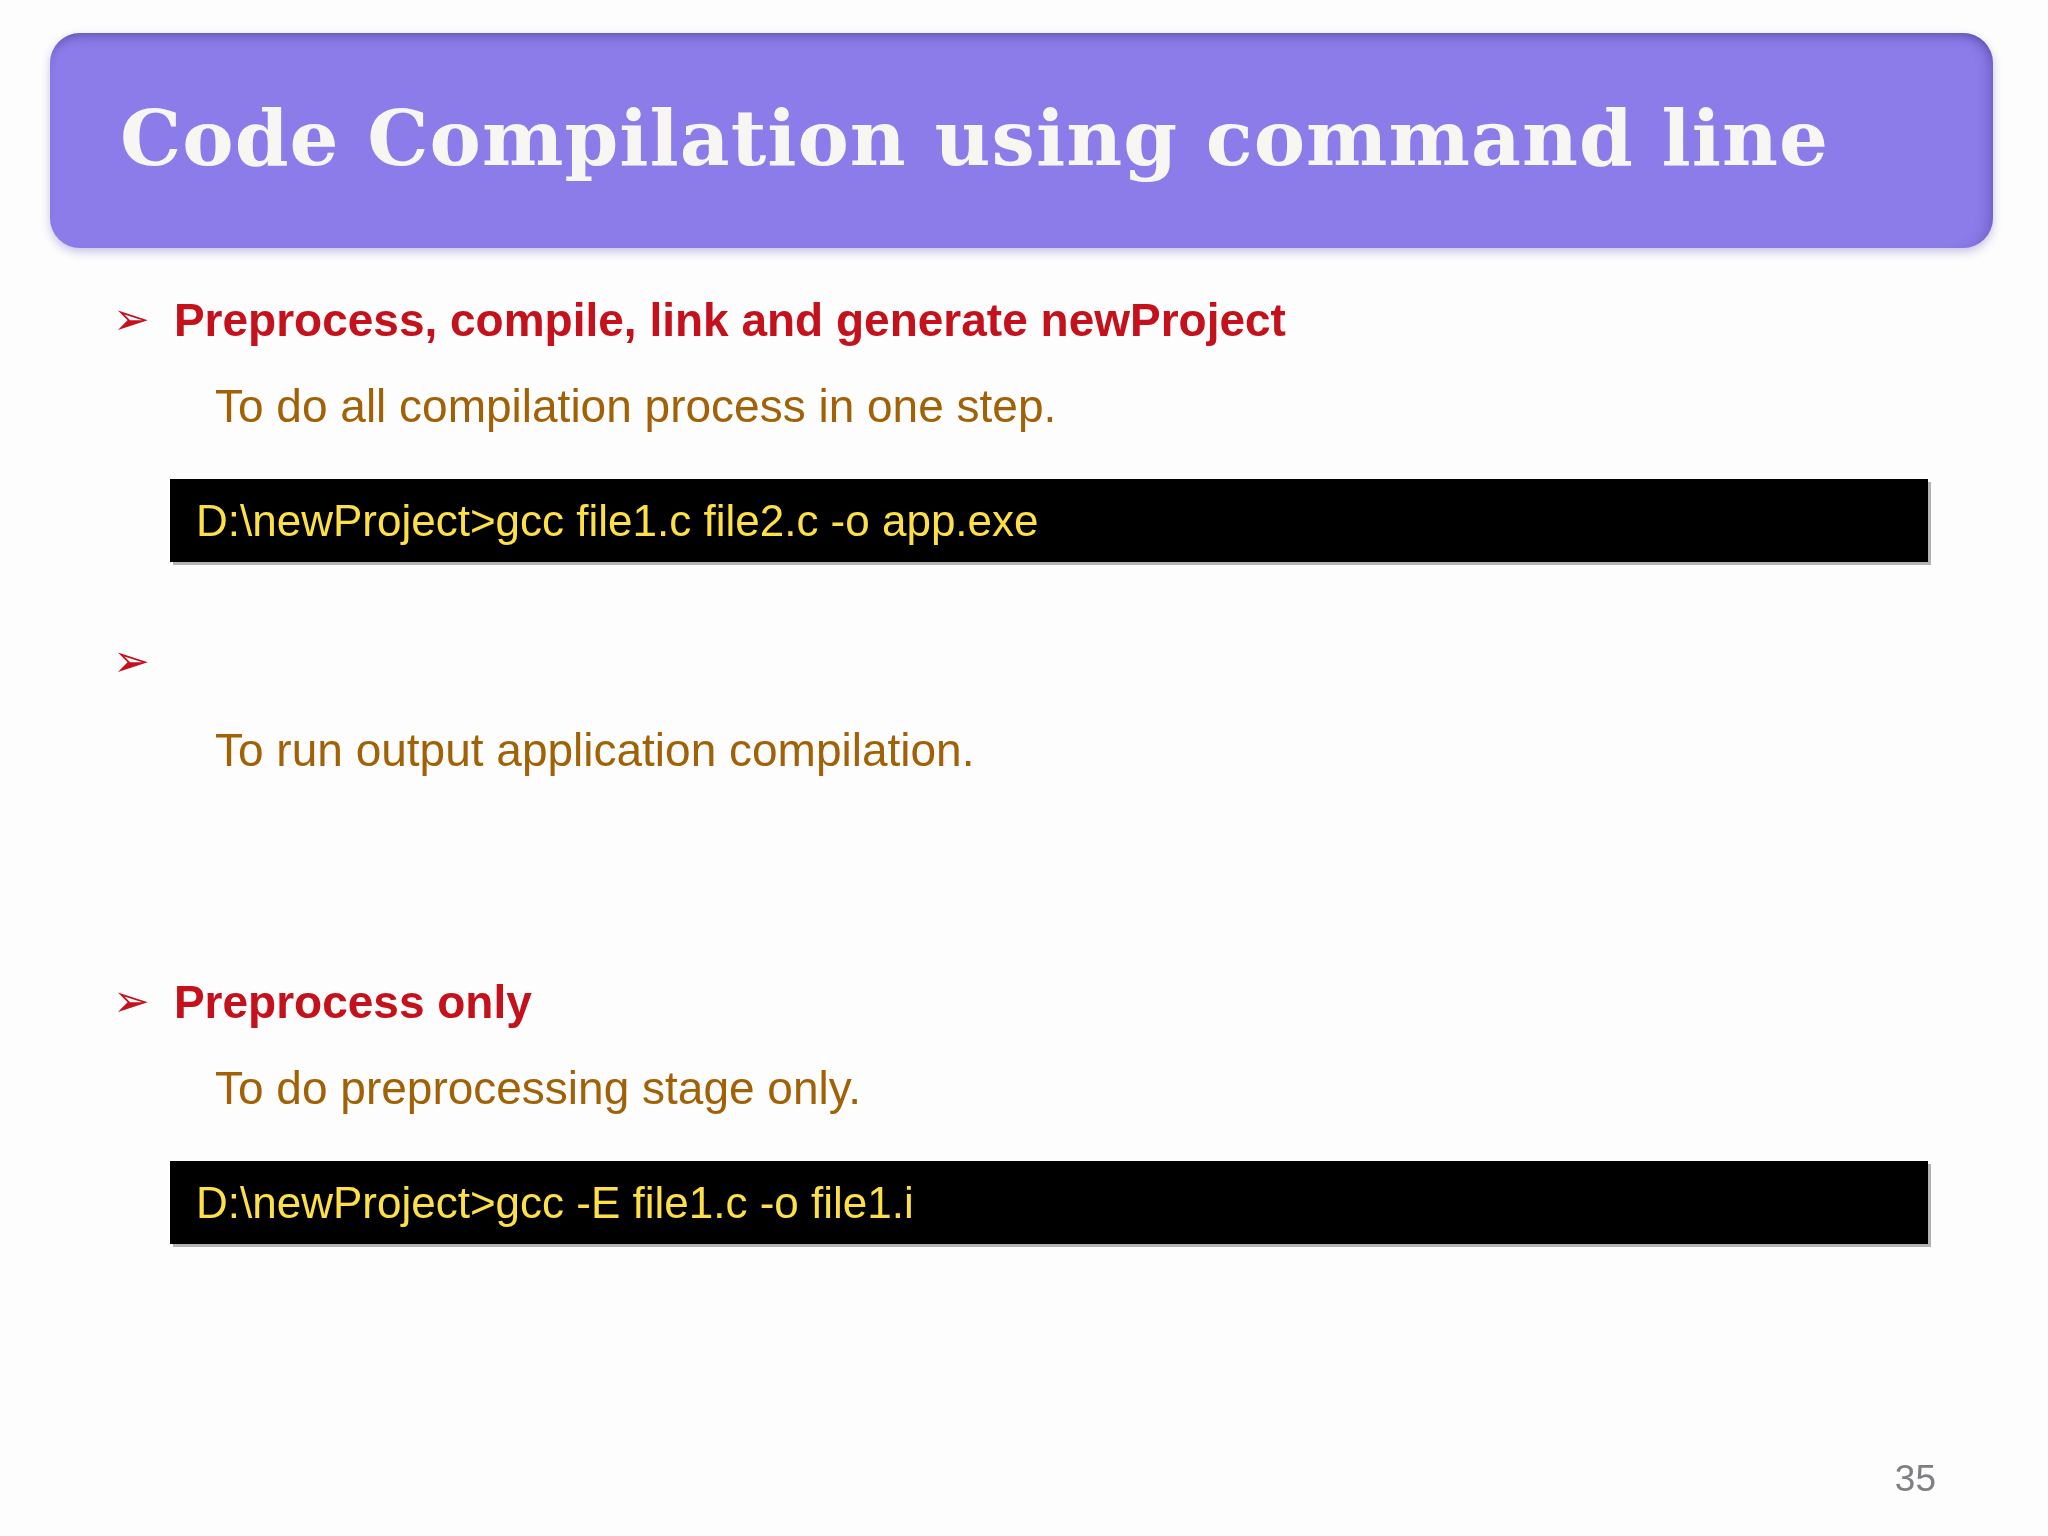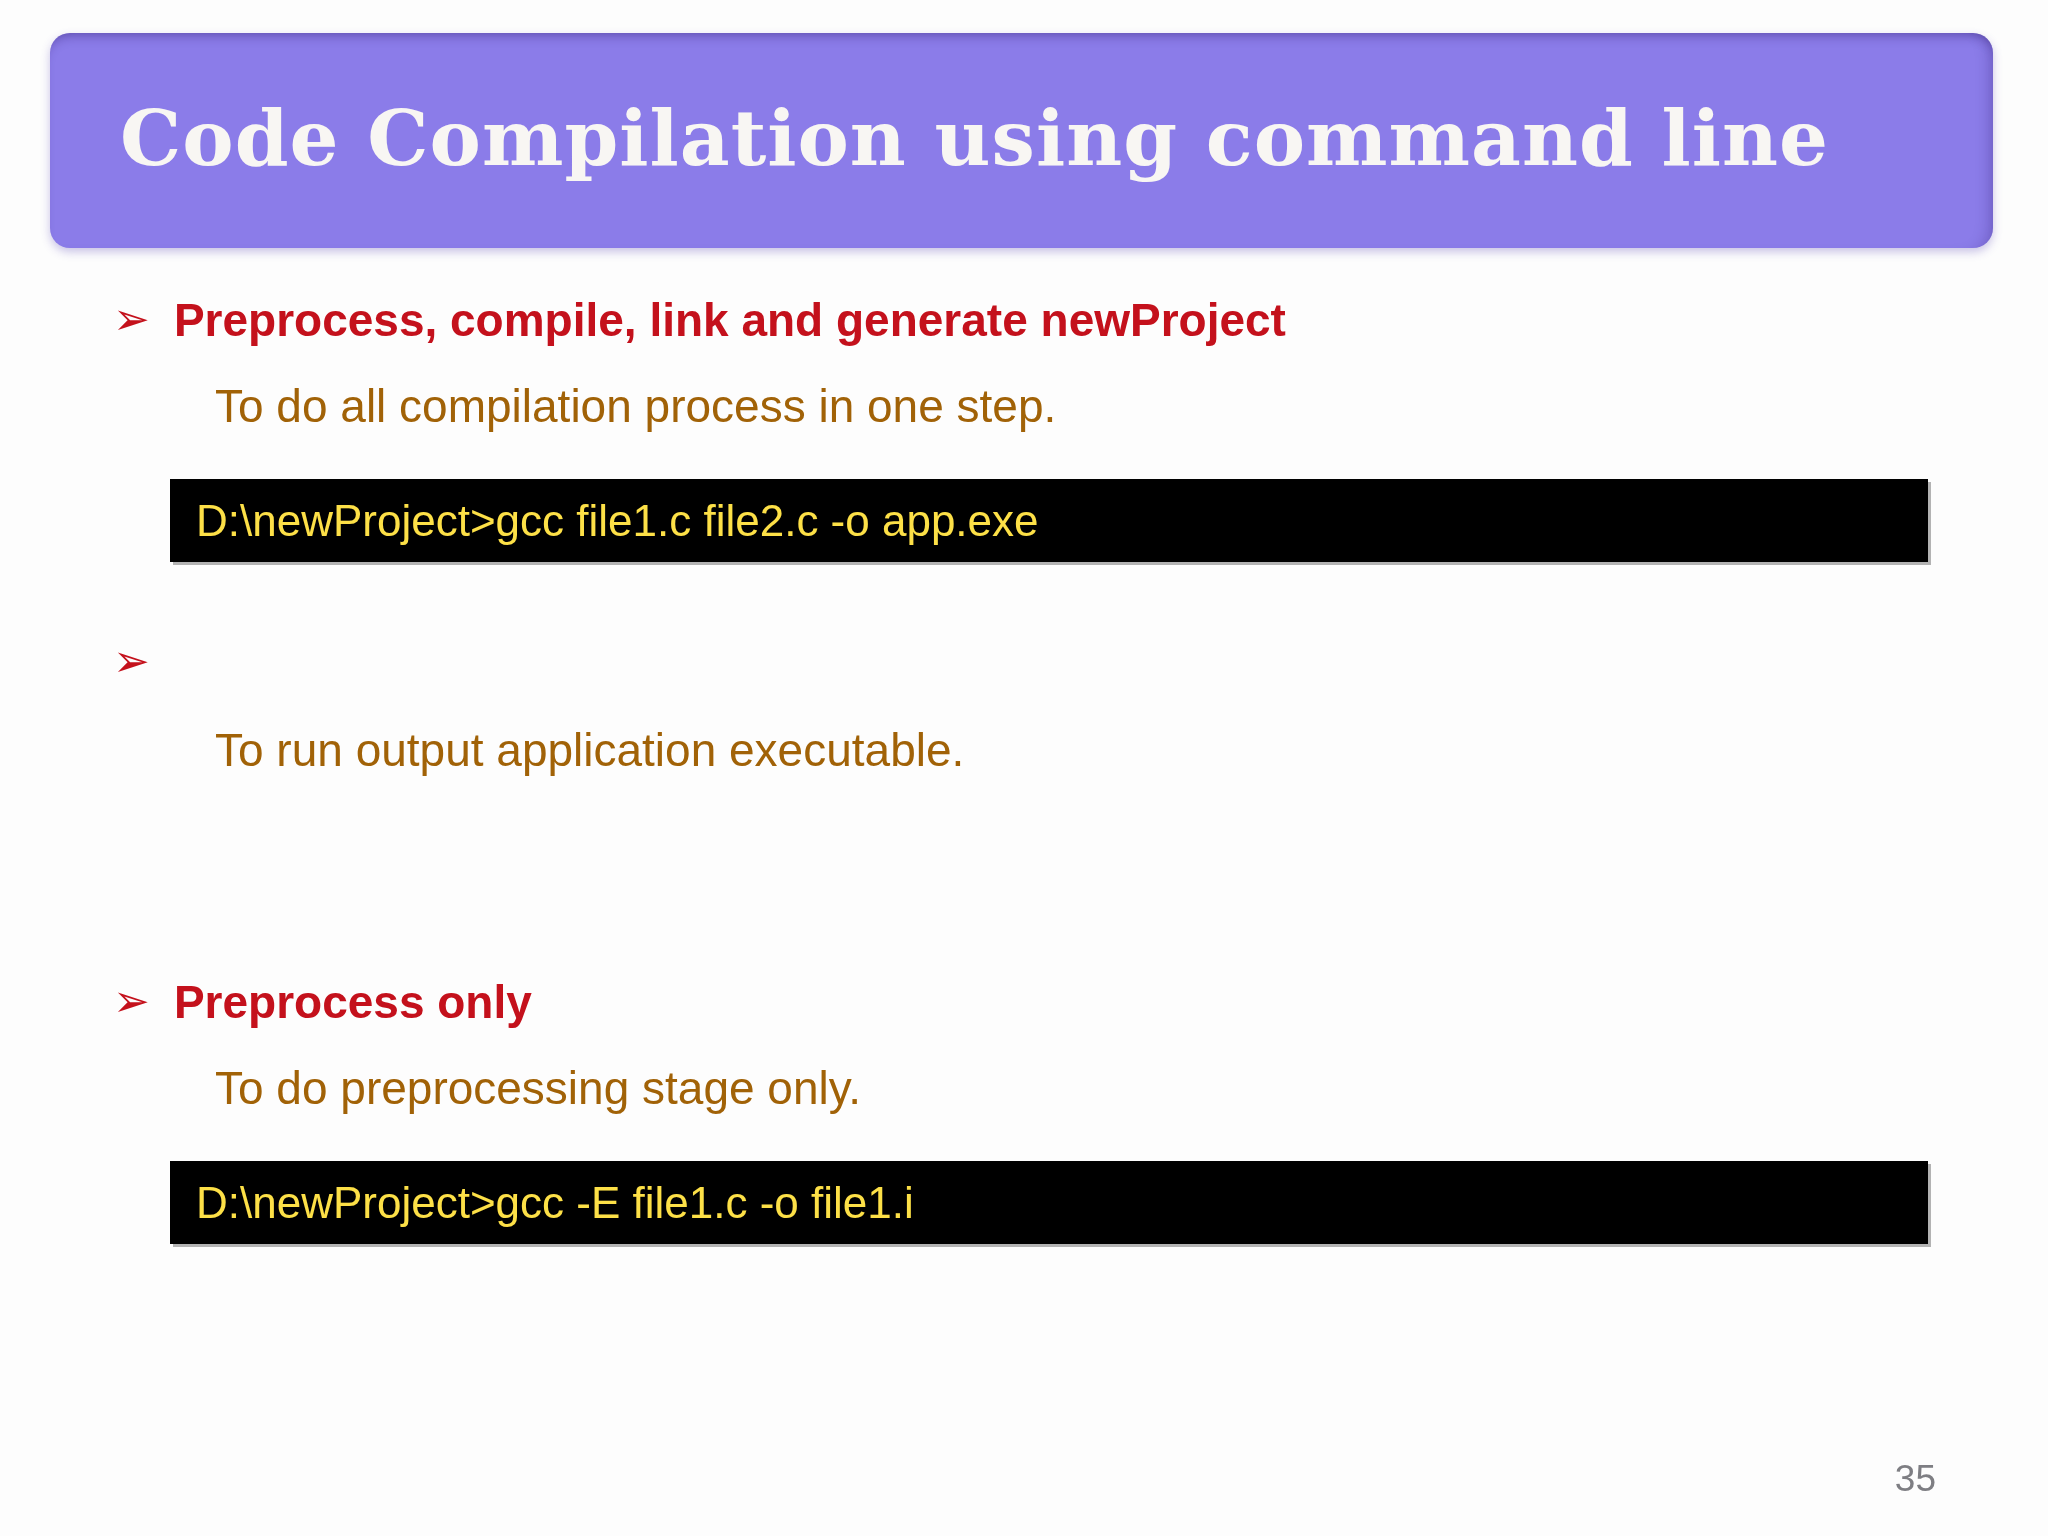--- a/index.html
+++ b/index.html
@@ -17,21 +17,21 @@
   }
 
   
   .banner {
     position: absolute;
     left: 50px;
     top: 33px;
     width: 1943px;
     height: 215px;
     background: #8b7ce9;
-    border-radius: 20px;
+    border-radius: 30px;
     display: flex;
     align-items: center;
     box-shadow: 0 4px 10px rgba(80, 60, 180, 0.30),
                 inset 0 10px 12px -8px rgba(40, 20, 100, 0.45),
                 inset -14px 0 14px -10px rgba(40, 20, 100, 0.25);
   }
   .banner h1 {
     margin: 0;
     padding: 0 60px 6px 70px;
     font-family: "DejaVu Serif", "Liberation Serif", serif;
@@ -127,21 +127,21 @@
     <div class="desc">To do all compilation process in one step.</div>
     <div class="code">
       <span>D:\newProject&gt;gcc file1.c file2.c -o app.exe</span>
     </div>
   </section>
 
   <section class="section s1">
     <div class="heading-row">
       <span class="arrow">➢</span>
     </div>
-    <div class="desc">To run output application executable.</div>
+    <div class="desc">To run output application compilation.</div>
   </section>
 
   <section class="section s2">
     <div class="heading-row">
       <span class="arrow">➢</span>
       <span class="heading">Preprocess only</span>
     </div>
     <div class="desc">To do preprocessing stage only.</div>
     <div class="code">
       <span>D:\newProject&gt;gcc -E file1.c -o file1.i</span>

